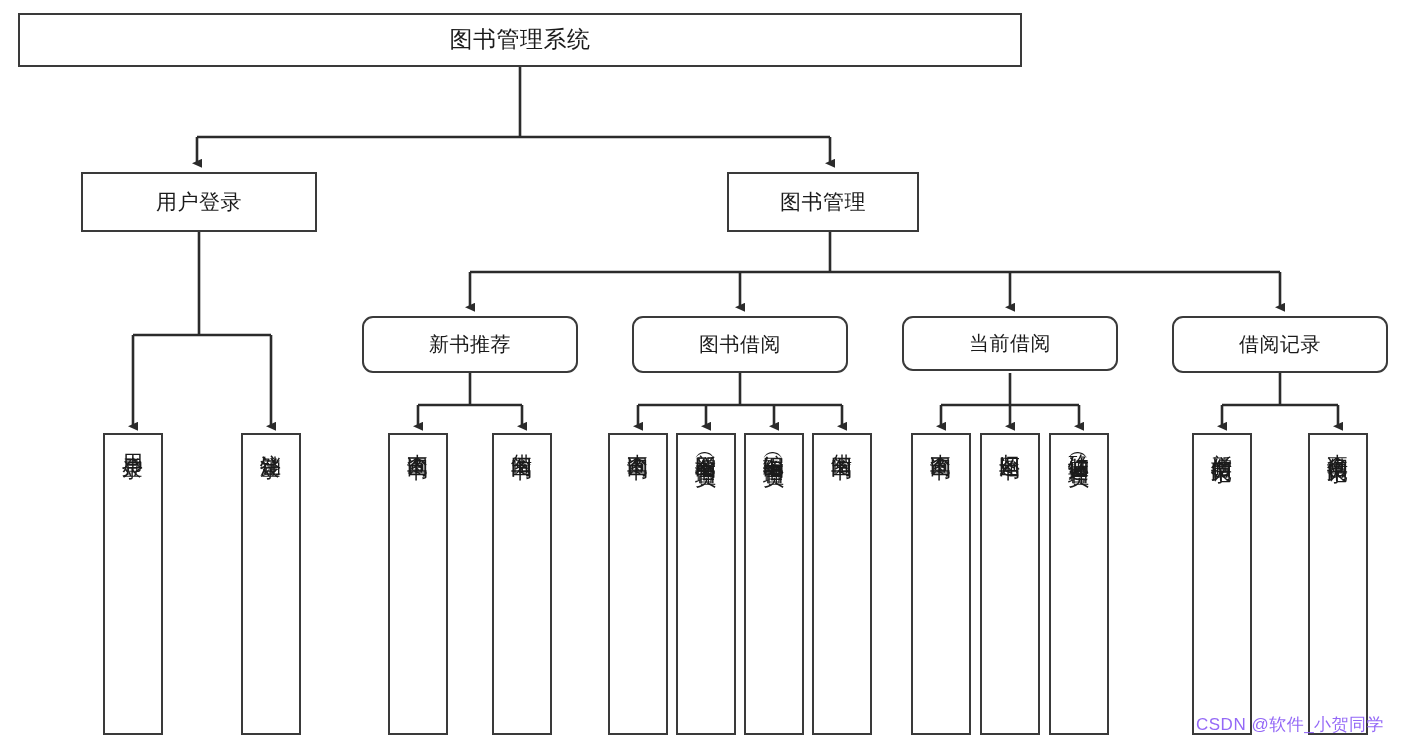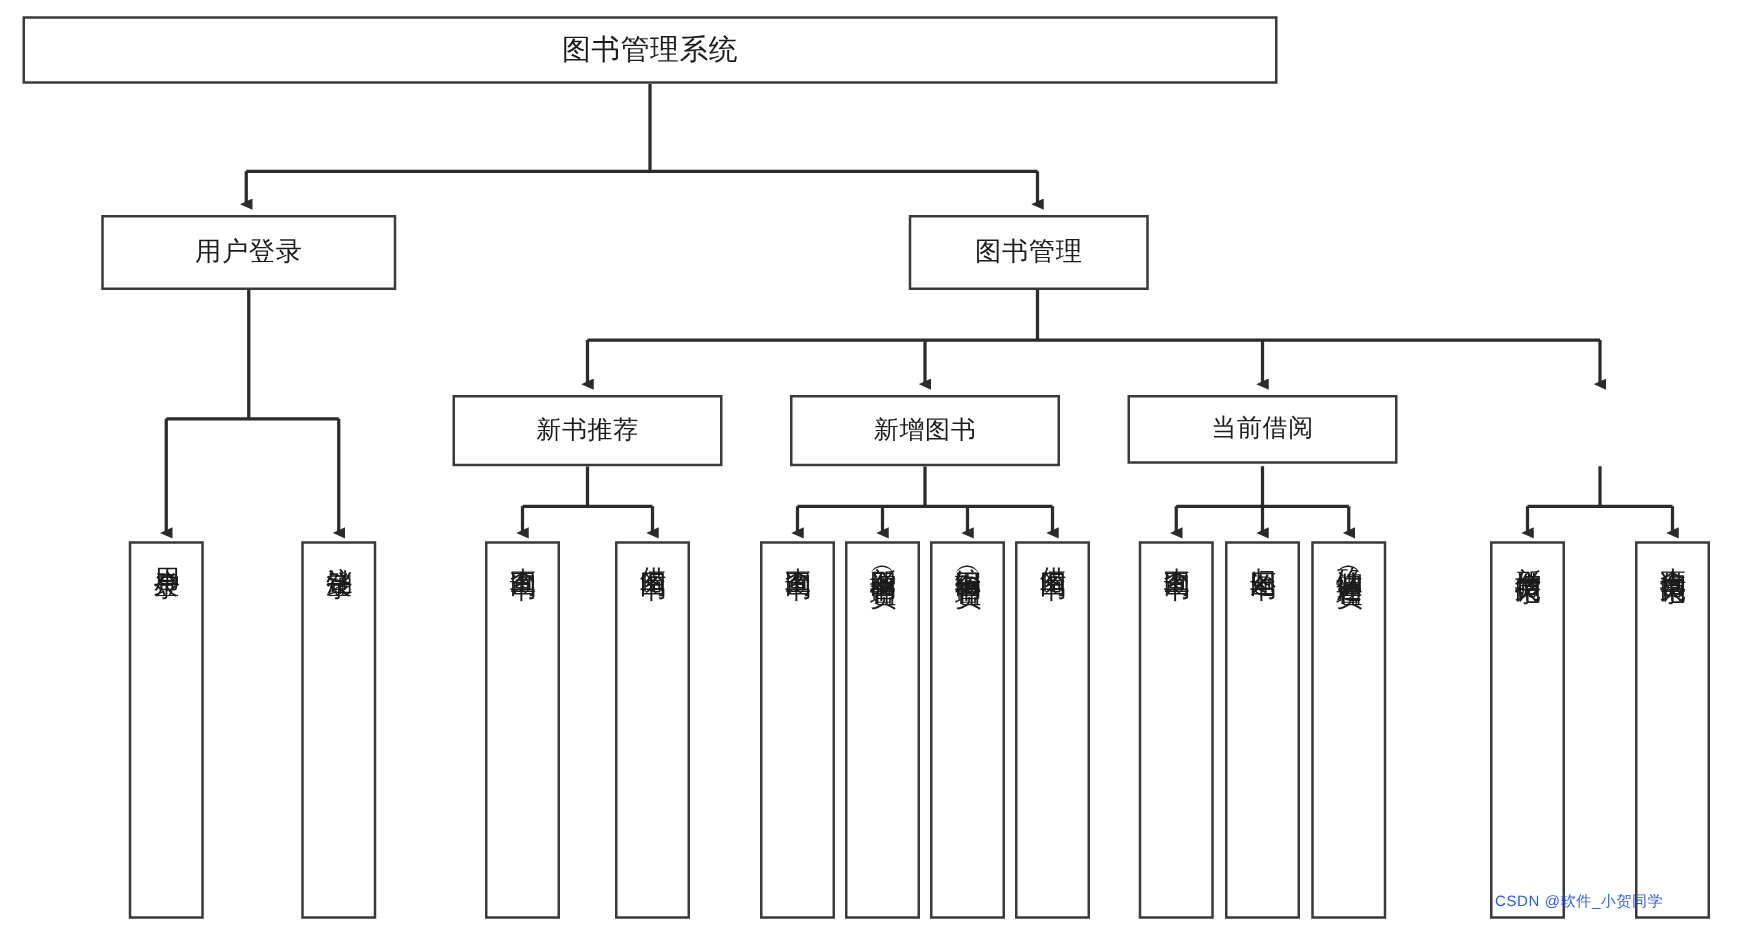--- a/index.html
+++ b/index.html
@@ -33,21 +33,21 @@
     border: 2px solid #3a3a3a;
     background: #ffffff;
     display: flex;
     align-items: center;
     justify-content: center;
     text-align: right;
     color: #1b1b1b;
   }
   .node.level-0 { font-size: 23px; }
   .node.level-1 { font-size: 21px; }
-  .node.level-2 { font-size: 20px; }
+  .node.level-2 { font-size: 20px; border-radius: 11px; }
   .node.leaf {
     font-size: 21px;
     align-items: flex-start;
     justify-content: center;
     padding-top: 2px;
   }
   .node-label {
     display: block;
     line-height: 1.28;
     letter-spacing: 0.5px;
@@ -55,22 +55,22 @@
   .node.leaf .node-label {
     writing-mode: vertical-rl;
     text-orientation: upright;
     -webkit-writing-mode: vertical-rl;
     white-space: nowrap;
     letter-spacing: 2px;
     line-height: 1;
   }
   .watermark {
     position: absolute;
-    font-size: 12px;
-    color: #1d4ed8;
+    font-size: 17px;
+    color: #8b5cf6;
     white-space: nowrap;
     letter-spacing: 0.5px;
     opacity: 0.92;
   }
 </style>
 </head>
 <body>
 
 <div id="diagram-root">
 
@@ -135,27 +135,30 @@
 
   <div class="node level-1" style="left:712px; top:172px; width:192px; height:60px;margin-left:15px;">
     <span class="node-label">图书管理</span>
   </div>
 
   <div class="node level-2" style="left:362px; top:316px; width:216px; height:57px;">
     <span class="node-label">新书推荐</span>
   </div>
 
   <div class="node level-2" style="left:632px; top:316px; width:216px; height:57px;">
-    <span class="node-label">新增图书</span>
+    <span class="node-label">图书借阅</span>
   </div>
 
   <div class="node level-2" style="left:902px; top:316px; width:216px; height:55px;">
     <span class="node-label">当前借阅</span>
   </div>
 
+  <div class="node level-2" style="left:1172px; top:316px; width:216px; height:57px;">
+    <span class="node-label">借阅记录</span>
+  </div>
 
   <div class="node leaf" style="left:103px; top:433px; width:60px; height:302px;">
     <span class="node-label">用户登录</span>
   </div>
 
   <div class="node leaf" style="left:241px; top:433px; width:60px; height:302px;">
     <span class="node-label">注销登录</span>
   </div>
 
   <div class="node leaf" style="left:388px; top:433px; width:60px; height:302px;">

